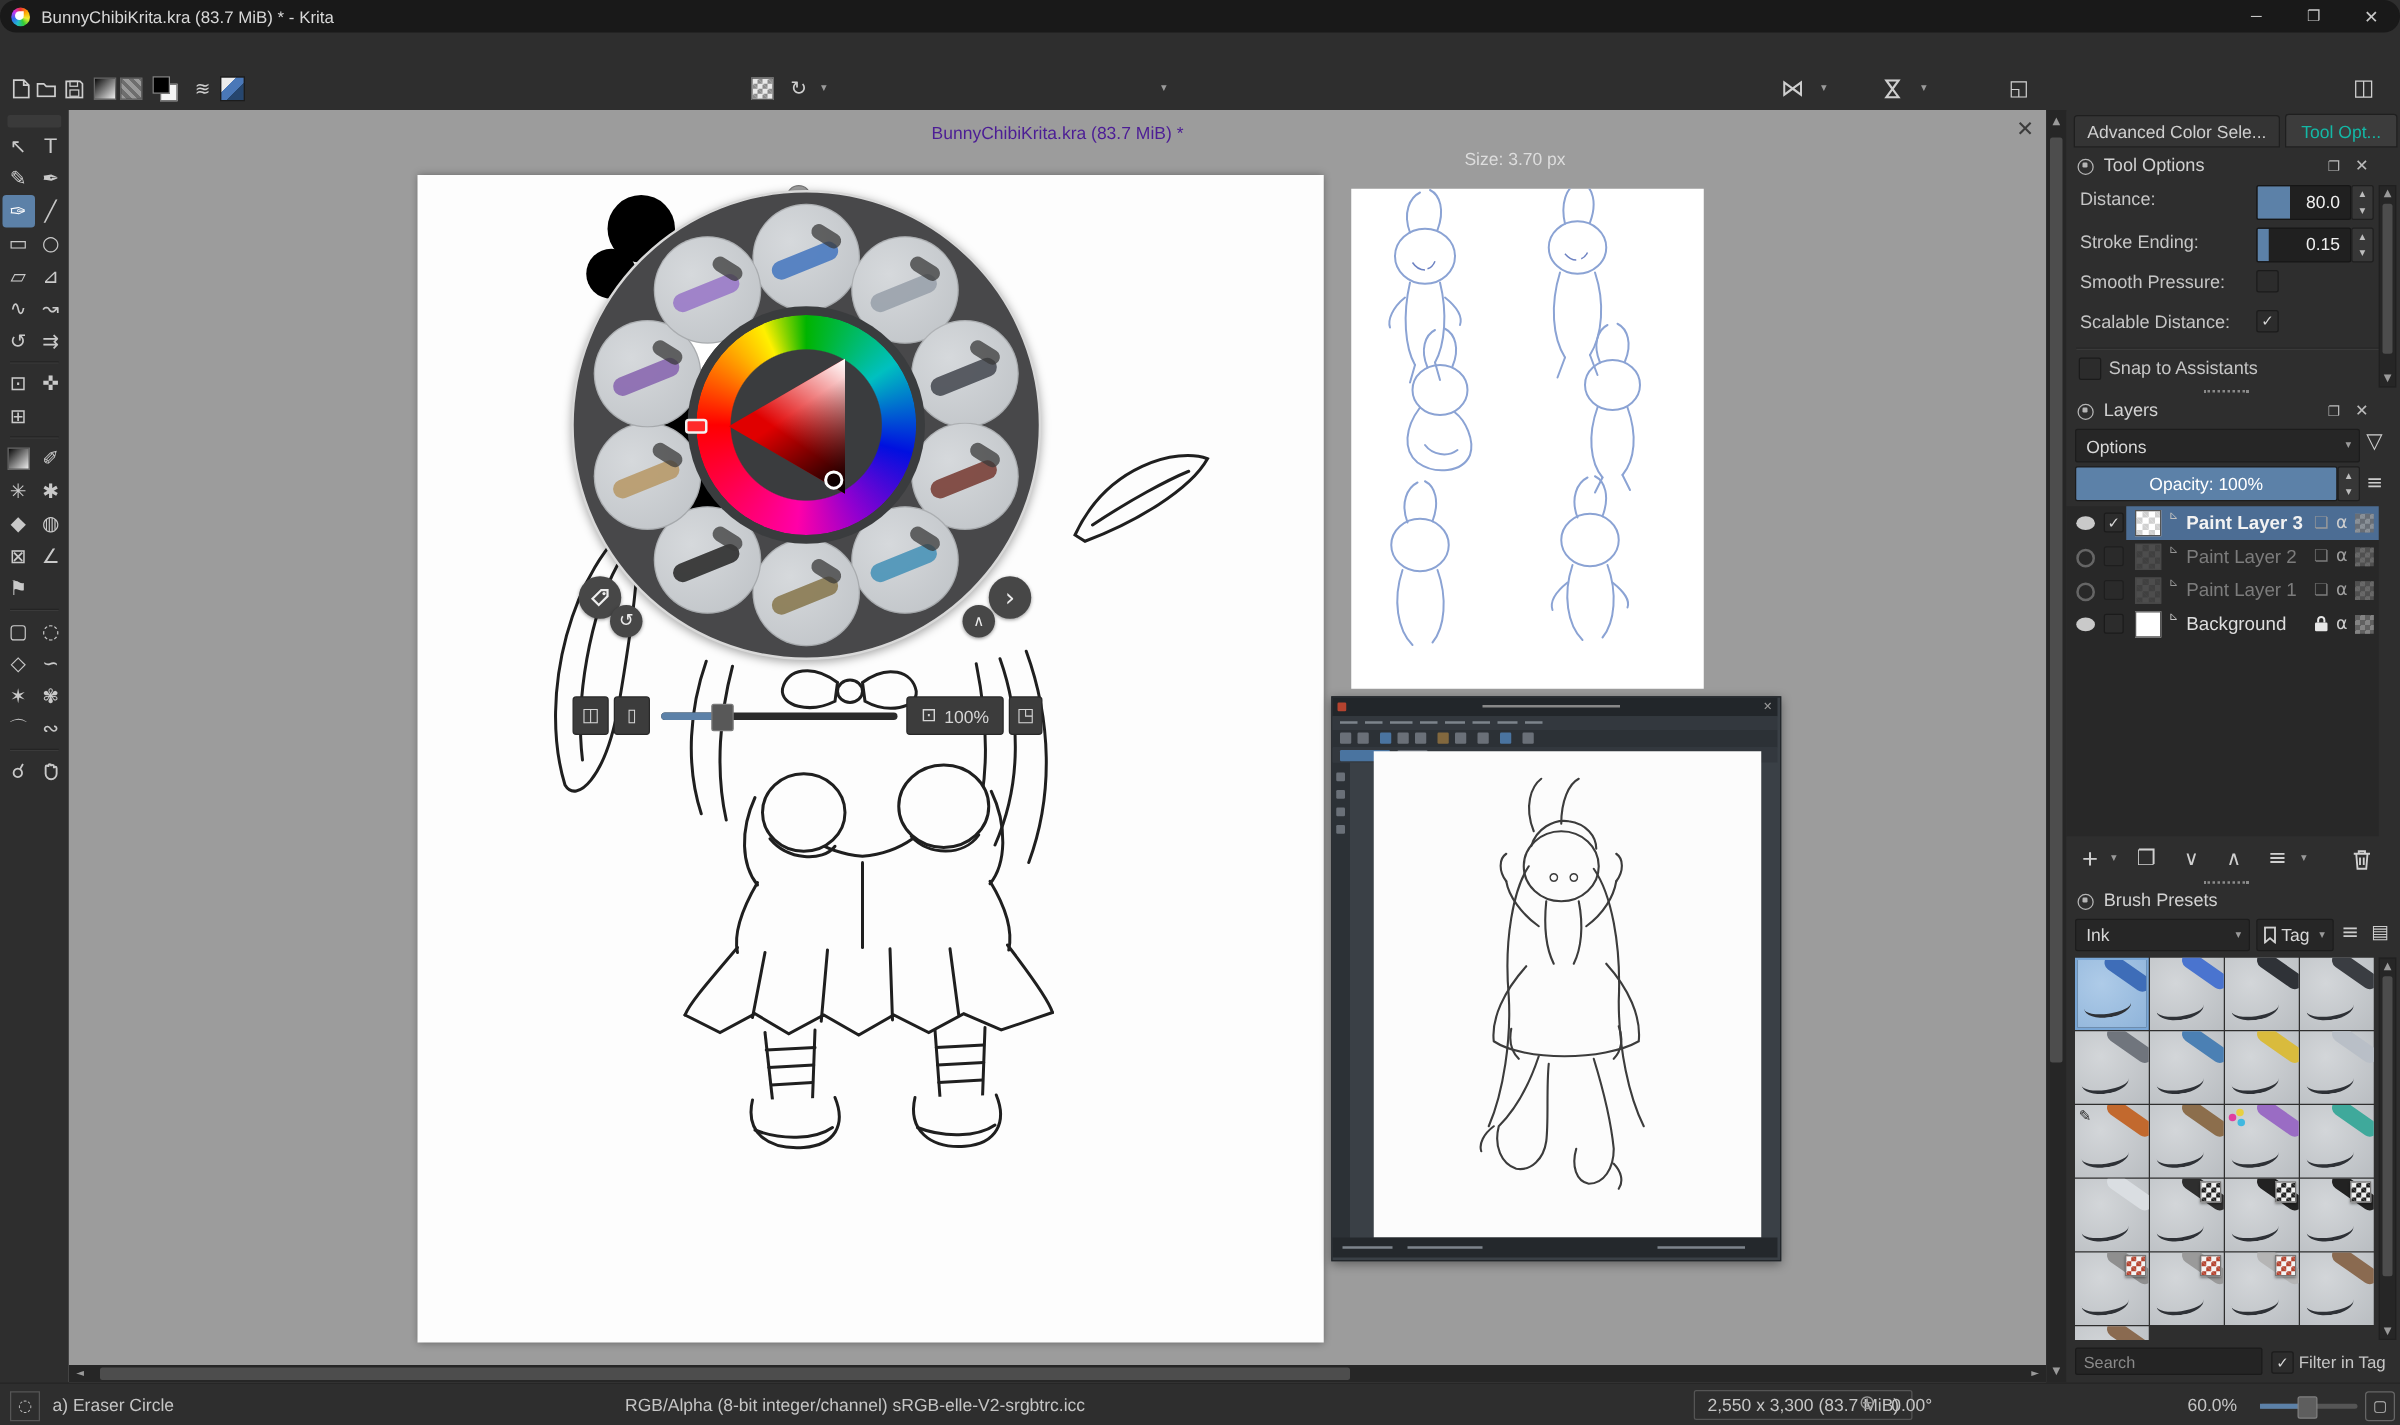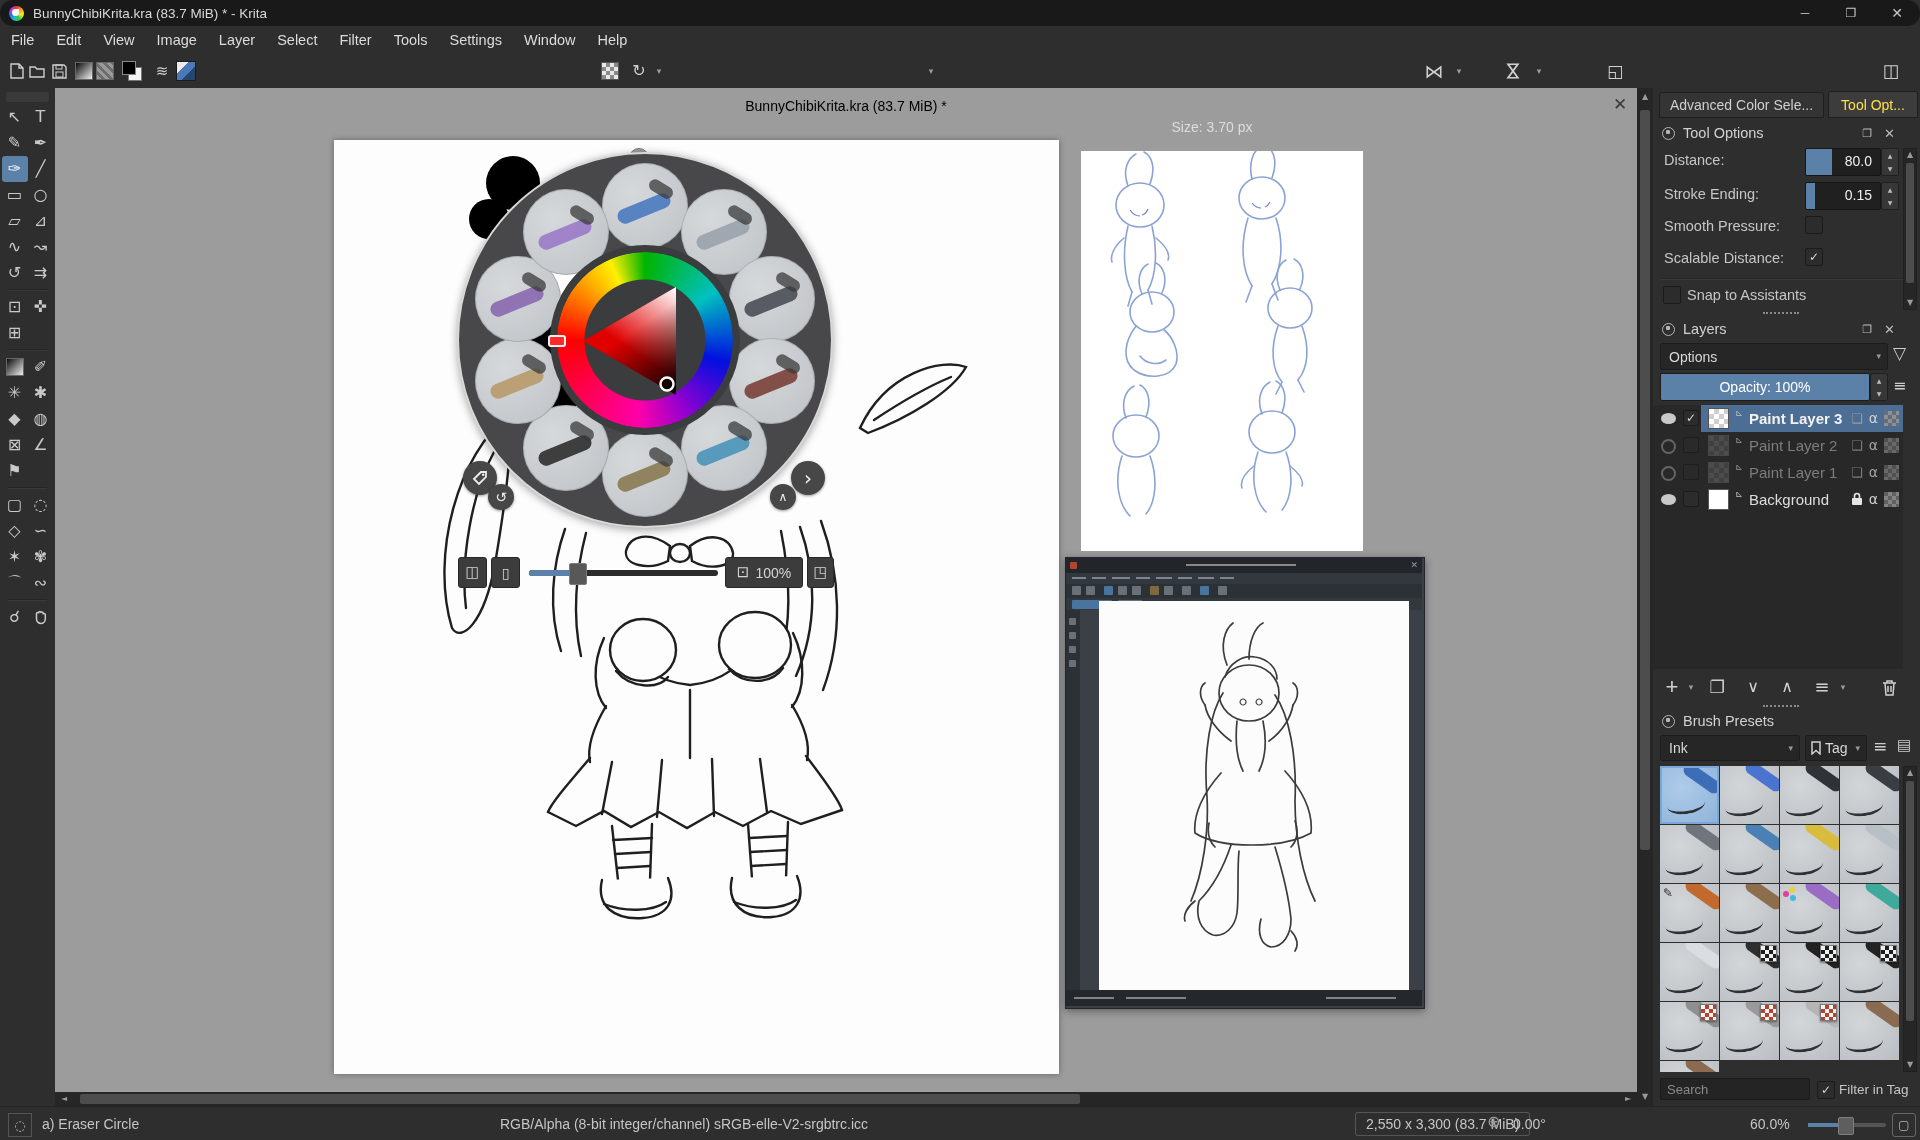--- a/index.html
+++ b/index.html
@@ -34,21 +34,21 @@
   
   #toolbox{left:0;top:88px;width:55px;height:1018px;background:#2e2e2e;border-right:1px solid #262626;}
   #toolbox .handle{margin:4px 6px 2px 6px;height:10px;background:#3a3a3a;border-radius:2px;}
   .tgroup{display:grid;grid-template-columns:26px 26px;justify-content:center;}
   .tool{width:26px;height:26px;display:flex;align-items:center;justify-content:center;color:#c9c9c9;font-size:16px;border-radius:3px;}
   .tool.sel{background:#5c81a8;color:#fff;}
   .tsep{height:1px;background:#242424;border-bottom:1px solid #3a3a3a;margin:3px 8px;}
   .gradsw{width:16px;height:16px;border:1px solid #666;background:linear-gradient(135deg,#0a0a0a,#f0f0f0);}
   
   #canvas-area{left:55px;top:88px;width:1582px;height:1018px;background:#9c9c9c;overflow:hidden;}
-  #doc-title{top:10px;left:791px;transform:translateX(-50%);color:#000000;font-size:14px;}
+  #doc-title{top:10px;left:791px;transform:translateX(-50%);color:#4c1d95;font-size:14px;}
   #doc-close{top:8px;left:1558px;color:#3b3b3b;font-size:17px;}
   #canvas-white{left:279px;top:52px;width:725px;height:934px;background:#fdfdfd;box-shadow:0 0 6px rgba(0,0,0,.35);}
   
   #palette{left:402px;top:64px;width:376px;height:376px;}
   #pal-ring{position:absolute;left:0;top:0;width:376px;height:376px;border-radius:50%;background:#48484a;
     border:2px solid #d8d8d8;box-sizing:border-box;box-shadow:0 2px 8px rgba(0,0,0,.35);}
   .pbrush{position:absolute;width:86px;height:86px;border-radius:50%;background:radial-gradient(circle at 35% 35%,#d6d9dc,#bdc1c5);box-shadow:inset 0 0 0 1px rgba(0,0,0,.15);overflow:hidden;}
   .pstreak{position:absolute;left:14px;top:38px;width:56px;height:15px;border-radius:10px;transform:rotate(-22deg);opacity:.9;}
   .ptip{position:absolute;left:46px;top:20px;width:26px;height:12px;border-radius:6px;transform:rotate(32deg);background:#3a3a3a;opacity:.75;}
   #pal-disk{position:absolute;left:93px;top:93px;width:190px;height:190px;border-radius:50%;background:#3a3c3e;}
@@ -64,21 +64,21 @@
   .r2dash{background:#7d848c;height:2px;position:absolute;}
   .r2sq{position:absolute;width:9px;height:9px;background:#6a7078;border-radius:1px;}
   
   .sb-track{background:#262626;}
   .sb-thumb{background:#4d4d4d;border-radius:2px;position:absolute;}
   .sb-arrow{position:absolute;color:#9a9a9a;font-size:8px;display:flex;align-items:center;justify-content:center;}
   
   #dockers{left:1653px;top:88px;width:267px;height:1018px;background:#2e2e2e;}
   .dtab{position:absolute;box-sizing:border-box;border:1px solid #1f1f1f;background:#343434;color:#cfcfcf;
         display:flex;align-items:center;justify-content:center;font-size:14px;border-radius:3px 3px 0 0;}
-  .dtab.active{background:#3c3c3c;color:#fde047;}
+  .dtab.active{background:#3c3c3c;color:#14b8a6;}
   .dhead{position:absolute;height:22px;display:flex;align-items:center;color:#d2d2d2;font-size:14.5px;}
   .dlock{width:13px;height:13px;border:1.5px solid #b5b5b5;border-radius:50%;margin:0 8px 0 9px;position:relative;box-sizing:border-box;}
   .dlock:after{content:"";position:absolute;left:2.5px;top:2.5px;width:4px;height:4px;background:#b5b5b5;border-radius:1px;}
   .dfloat{margin-left:auto;color:#bbb;font-size:11px;}
   .dclose{color:#bbb;font-size:13px;margin:0 8px 0 12px;}
   .flabel{position:absolute;color:#c6c6c6;font-size:14.5px;}
   .fbox{position:absolute;width:74px;height:26px;background:#202020;border:1px solid #161616;border-radius:2px;overflow:hidden;}
   .fbox .fill{position:absolute;left:0;top:0;bottom:0;background:#5c81a8;}
   .fbox .val{position:absolute;right:8px;top:4px;color:#efefef;font-size:14px;}
   .cb{position:absolute;width:16px;height:16px;background:#2c2c2c;border:1px solid #1b1b1b;border-radius:2px;color:#d8d8d8;
@@ -130,33 +130,20 @@
   <div id="titlebar" class="abs">
     <span id="appicon"></span>
     <span id="wintitle">BunnyChibiKrita.kra (83.7 MiB) * - Krita</span>
     <div id="wincontrols">
       <span class="winbtn">─</span>
       <span class="winbtn">❐</span>
       <span class="winbtn" style="font-size:14px">✕</span>
     </div>
   </div>
 
-  <div id="menubar" class="abs">
-      <span class="menu-item">File</span>
-      <span class="menu-item">Edit</span>
-      <span class="menu-item">View</span>
-      <span class="menu-item">Image</span>
-      <span class="menu-item">Layer</span>
-      <span class="menu-item">Select</span>
-      <span class="menu-item">Filter</span>
-      <span class="menu-item">Tools</span>
-      <span class="menu-item">Settings</span>
-      <span class="menu-item">Window</span>
-      <span class="menu-item">Help</span>
-    </div>
 
   <div id="toolbar" class="abs">
     <span class="tbico" style="left:8px;width:18px">
       <svg width="14" height="16" viewBox="0 0 14 16">
           <path d="M1 1 h8 l4 4 v10 h-12 z M9 1 v4 h4" fill="none" stroke="#cfcfcf" stroke-width="1.4"></path>
         </svg>
     </span>
     <span class="tbico" style="left:28px;width:18px">
       <svg width="16" height="14" viewBox="0 0 16 14">
           <path d="M1 3 h5 l2 2 h7 v8 h-14 z" fill="none" stroke="#cfcfcf" stroke-width="1.4"></path>

